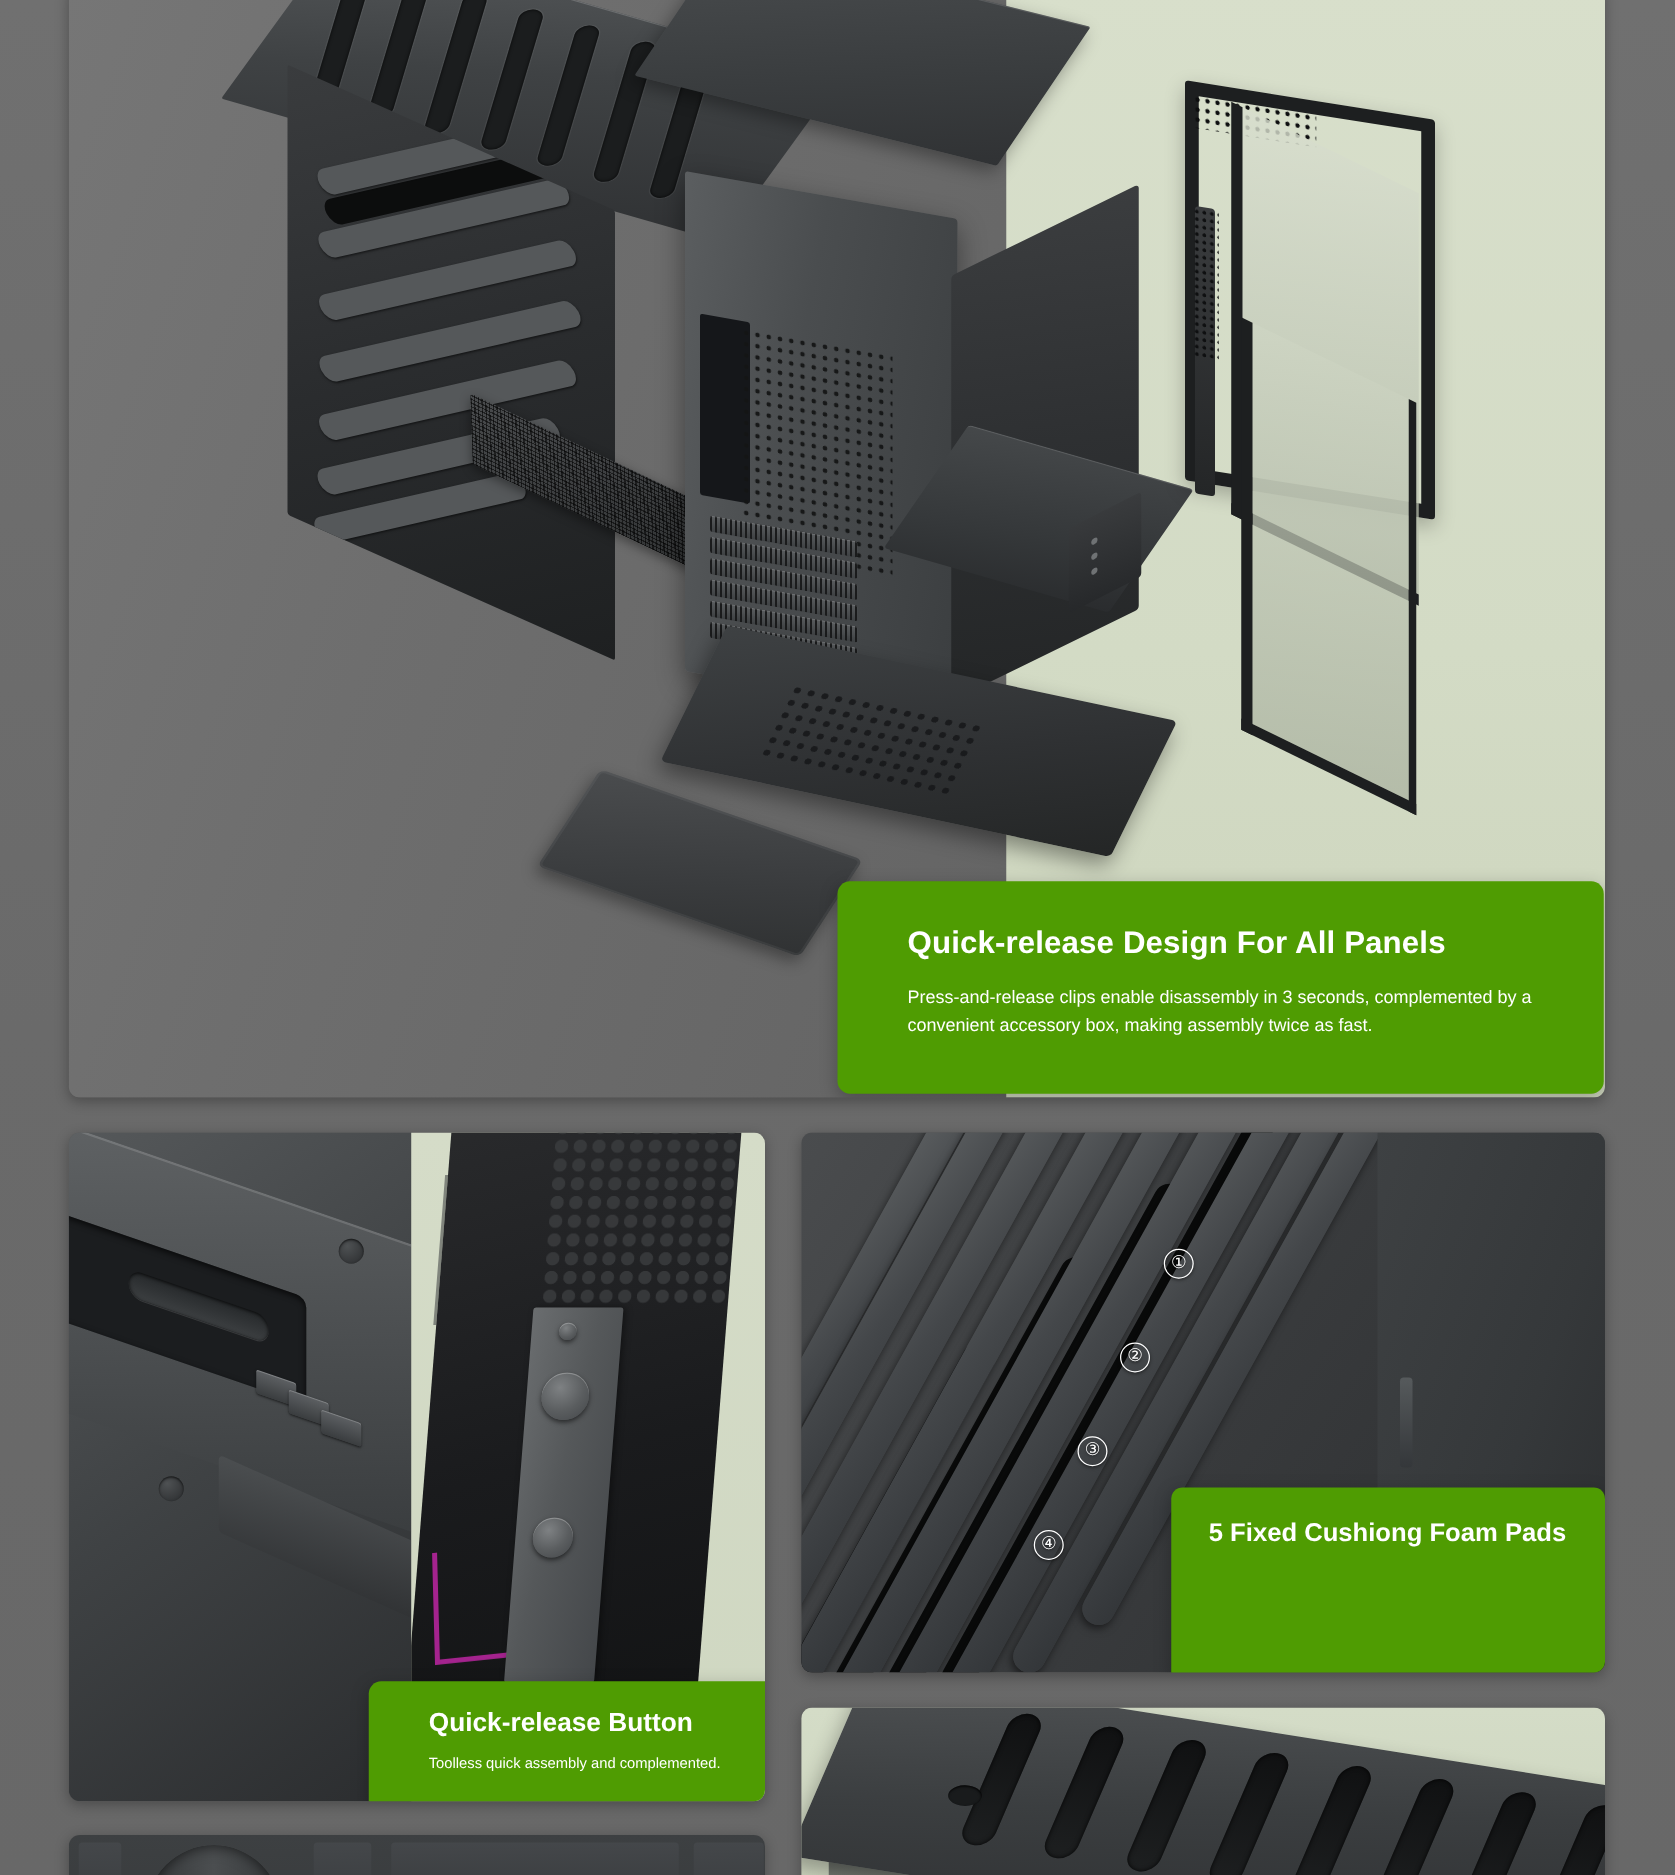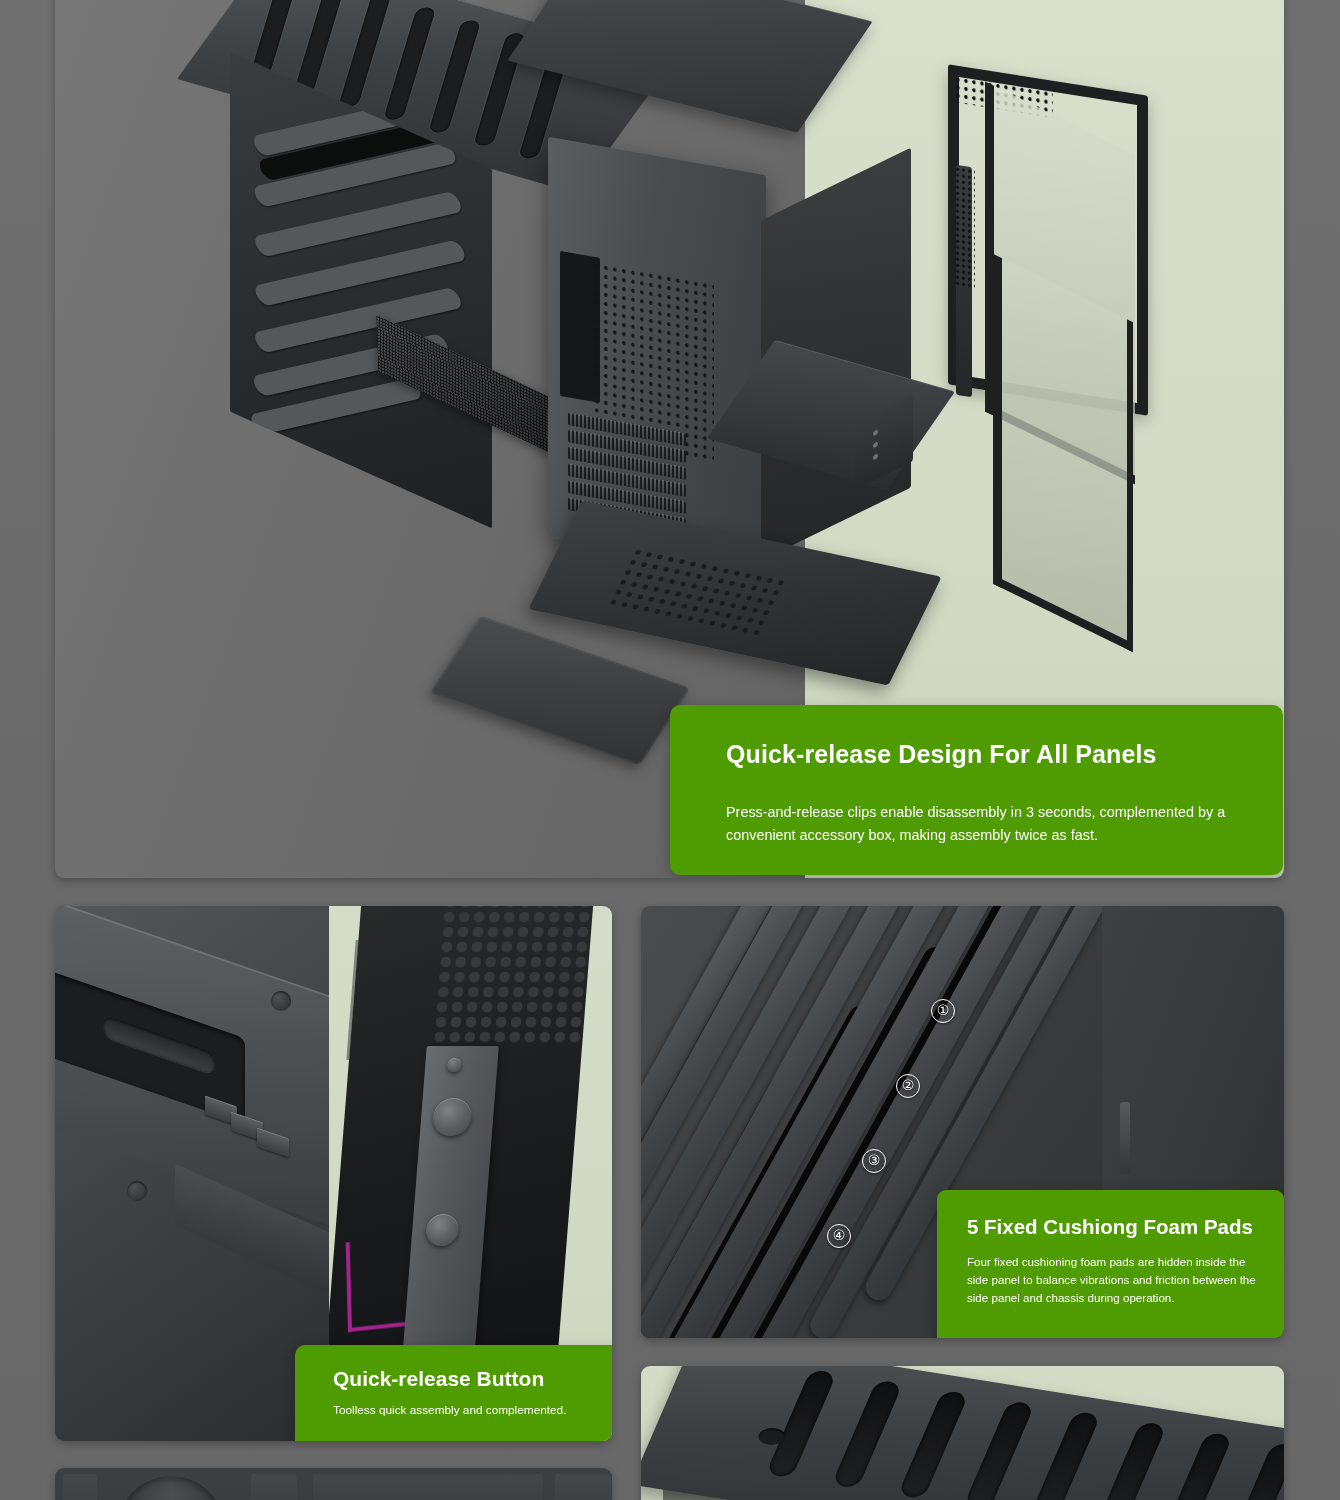--- a/index.html
+++ b/index.html
@@ -331,21 +331,21 @@
     height: 170px;
     padding: 36px 52px 0 56px;
   }
   #hero-callout .callout-title {
     font-size: 25px;
     font-weight: 600;
     letter-spacing: .1px;
     line-height: 1.1;
   }
   #hero-callout .callout-body {
-    margin-top: 32px;
+    margin-top: 18px;
     font-size: 14.4px;
     line-height: 1.62;
     font-weight: 400;
     max-width: 530px;
   }
 
   #foam-callout {
     left: 296px;
     top: 284px;
     width: 347px;
@@ -362,21 +362,21 @@
     margin-top: 14px;
     font-size: 11.6px;
     line-height: 1.58;
   }
 
   #qr-callout {
     left: 240px;
     top: 439px;
     width: 330px;
     height: 100px;
-    padding: 22px 24px 0 38px;
+    padding: 22px 24px 0 48px;
     border-radius: 10px 10px 10px 0;
   }
   #qr-callout .callout-title {
     font-size: 21px;
     font-weight: 600;
     line-height: 1.1;
   }
   #qr-callout .callout-body {
     margin-top: 12px;
     font-size: 11.8px;
@@ -740,21 +740,20 @@
       </div>
 
       <div class="marker" style="left:290px; top:93px;">①</div>
       <div class="marker" style="left:255px; top:168px;">②</div>
       <div class="marker" style="left:221px; top:243px;">③</div>
       <div class="marker" style="left:186px; top:318px;">④</div>
     </div>
 
     <div class="callout" id="foam-callout">
       <div class="callout-title">5 Fixed Cushiong Foam Pads</div>
-      <div class="callout-body">Four fixed cushioning foam pads are hidden inside the side panel to balance vibrations and friction between the side panel and chassis during operation.</div>
     </div>
   </div>
 
   <div class="card" id="top-panel-card">
     <div class="tp-scene">
       <div class="tp-front"></div>
       <div class="tp-top">
         <span class="tslot" style="left:122px;"></span>
         <span class="tslot" style="left:188px;"></span>
         <span class="tslot" style="left:254px;"></span>

